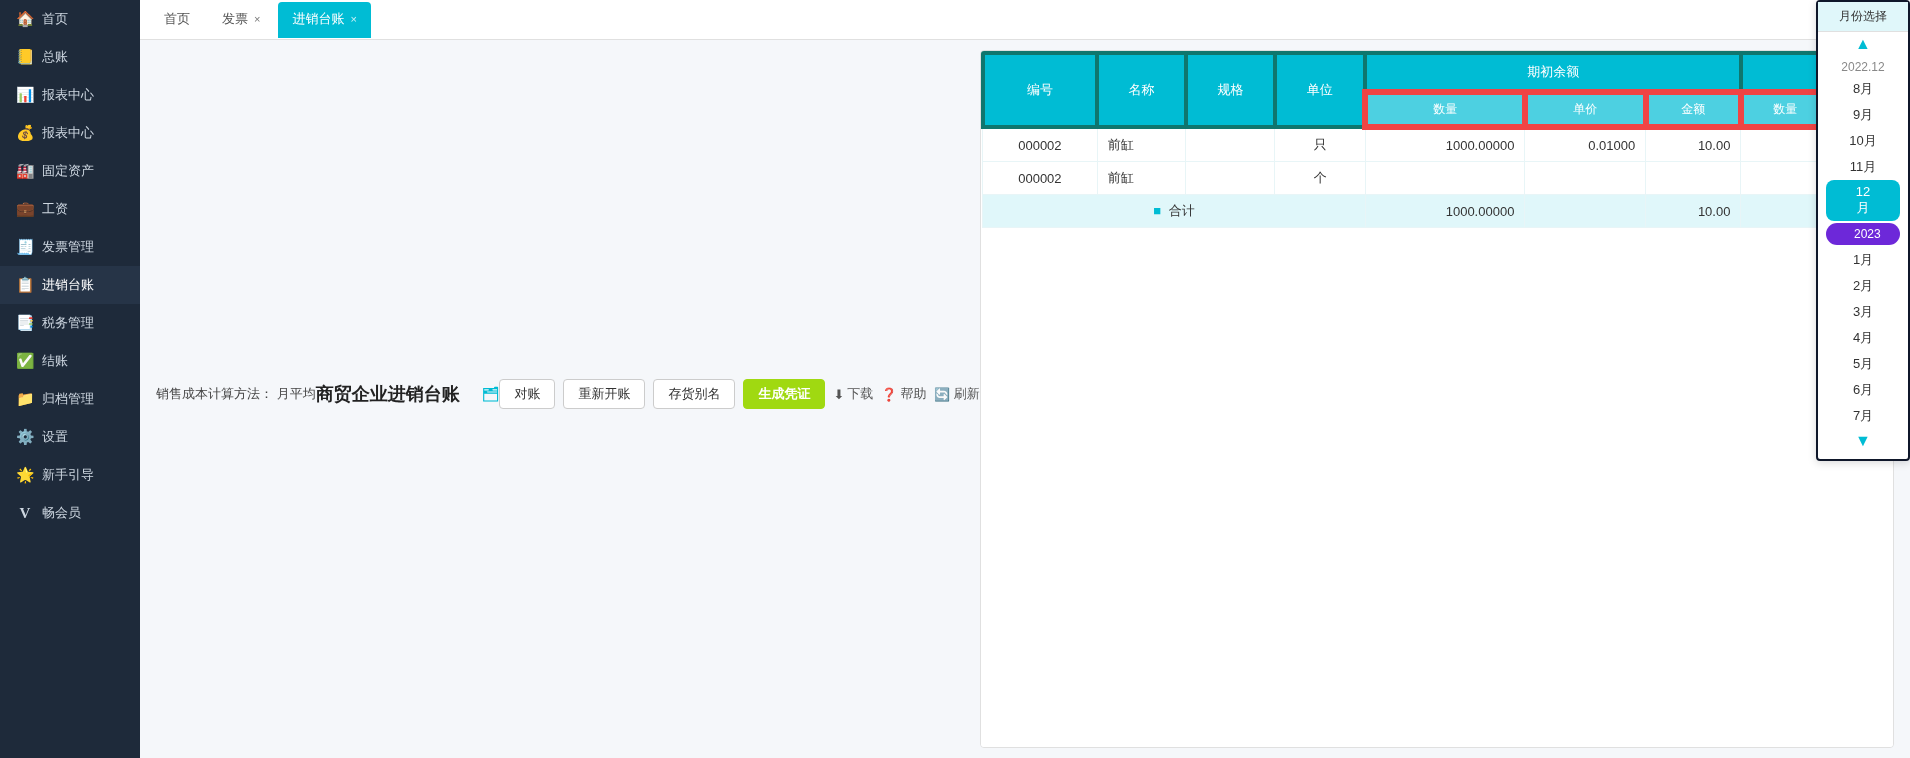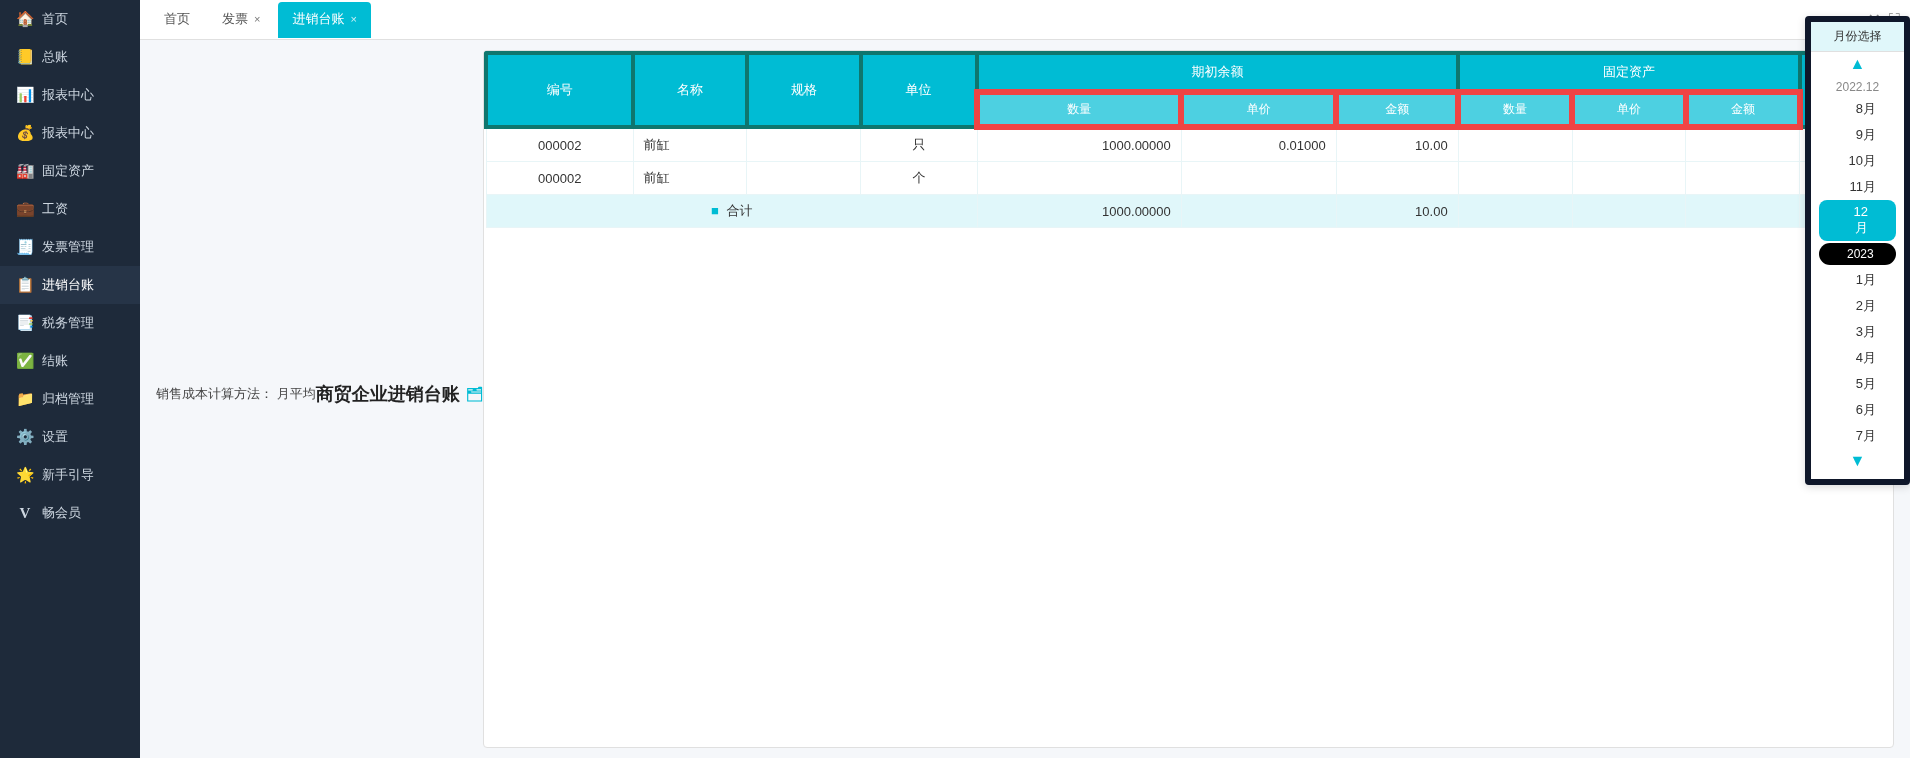--- a/index.html
+++ b/index.html
@@ -98,21 +98,21 @@
     }
     .page-title {
       flex: 1;
       text-align: center;
       font-size: 18px;
       font-weight: bold;
       color: #222;
       display: flex;
       align-items: center;
       justify-content: center;
-      gap: 6px;
+      gap: 22px;
     }
     .page-title-icon {
       font-size: 14px;
       color: #00bcd4;
       cursor: pointer;
     }
     .toolbar {
       display: flex;
       align-items: center;
       gap: 8px;
@@ -175,24 +175,24 @@
     .td-left { text-align: left; }
     .td-right { text-align: right; }
 
     
     .total-row td { background: #e0f7fa; font-weight: normal; }
 
     
     .month-picker {
       position: absolute;
       right: 0;
-      top: 16px;
-      width: 105px;
+      top: 0;
+      width: 94px;
       background: #fff;
-      border: 6px solid #0f172a;
+      border: 2px solid #0f172a;
       border-radius: 4px;
       box-shadow: 0 2px 8px rgba(0,0,0,0.15);
       z-index: 100;
       padding-bottom: 6px;
     }
     .month-picker-title {
       background: #e0f7fa;
       padding: 6px 10px;
       font-size: 12px;
       color: #333;
@@ -205,33 +205,33 @@
       padding: 3px 0;
     }
     .month-nav-btn {
       cursor: pointer;
       color: #00bcd4;
       font-size: 16px;
       padding: 0 6px;
     }
     .month-item {
       padding: 4px 28px;
-      text-align: right;
+      text-align: center;
       cursor: pointer;
       font-size: 13px;
       color: #333;
     }
     .month-item.active {
       background: #00bcd4;
       color: #fff;
       border-radius: 8px;
       margin: 0 8px;
     }
     .month-item.year-badge {
-      background: #000000;
+      background: #6d28d9;
       color: #fff;
       border-radius: 12px;
       margin: 2px 8px;
       font-size: 12px;
     }
     .month-year-label {
       text-align: center;
       font-size: 12px;
       color: #888;
       padding: 4px 0 2px 0;
@@ -322,20 +322,38 @@
   <div class="content">
 
     <div class="content-topbar">
       <div class="cost-method">
         <span>销售成本计算方法：</span>
         <span>月平均</span>
       </div>
       <div class="page-title">
         <span>商贸企业进销台账</span>
         <span class="page-title-icon">🗂</span>
+      </div>
+      <div class="toolbar">
+        <button class="btn btn-outline">对账</button>
+        <button class="btn btn-outline">重新开账</button>
+        <button class="btn btn-outline">存货别名</button>
+        <button class="btn btn-primary">生成凭证</button>
+        <button class="btn-text">
+          <span>⬇</span>
+          <span>下载</span>
+        </button>
+        <button class="btn-text">
+          <span>❓</span>
+          <span>帮助</span>
+        </button>
+        <button class="btn-text">
+          <span>🔄</span>
+          <span>刷新</span>
+        </button>
       </div>
     </div>
 
     <div class="table-wrapper">
       <table>
         <thead>
           <tr class="th-group">
             <th rowspan="2">编号</th>
             <th rowspan="2">名称</th>
             <th rowspan="2">规格</th>

